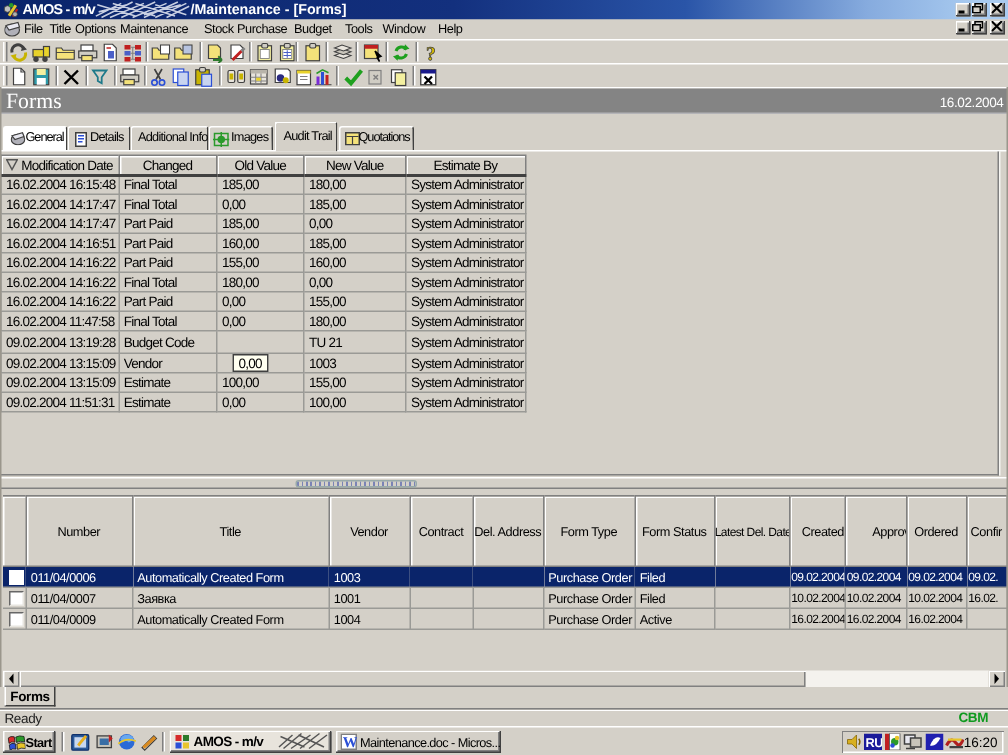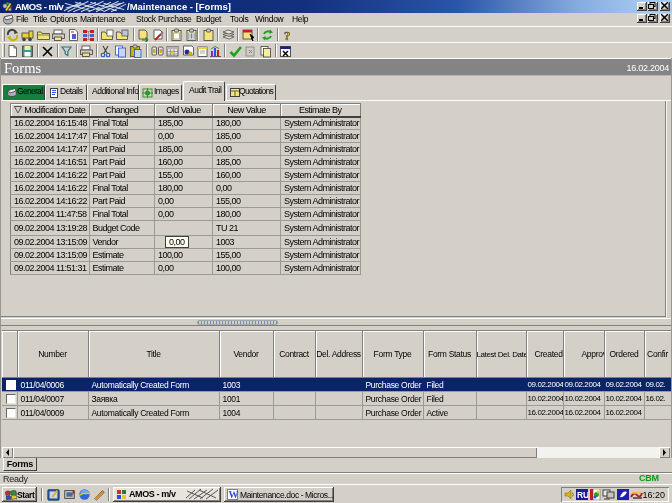--- a/index.html
+++ b/index.html
@@ -262,21 +262,21 @@
       </svg></div>
 </div>
 
 <div class="abs" style="left:0;top:58px;width:672px;height:1px;background:#fff;"></div>
 <div class="abs" id="formsband" style="left:0;top:59px;width:672px;height:17px;background:#848484;border-bottom:1px solid #b4b4b8;">
   <span style="position:absolute;left:4px;top:1px;color:#fff;font-family:'Liberation Serif',serif;font-size:14.5px;letter-spacing:0;">Forms</span>
   <span style="position:absolute;right:3px;top:4px;color:#fff;font-size:9px;">16.02.2004</span>
 </div>
 
 <div class="abs" id="tabstrip" style="left:0;top:76px;width:672px;height:24px;background:#d4d0c8;font-size:8.5px;letter-spacing:-0.5px;white-space:nowrap;">
-  <div class="abs" style="left:2px;top:8px;width:43px;height:16px;background:#15803d;border-top:1px solid #fff;border-left:1px solid #fff;border-right:1px solid #404040;border-top-right-radius:2px;border-top-left-radius:2px;">
+  <div class="abs" style="left:2px;top:8px;width:43px;height:16px;background:#ffffff;border-top:1px solid #fff;border-left:1px solid #fff;border-right:1px solid #404040;border-top-right-radius:2px;border-top-left-radius:2px;">
     <svg class="abs" style="left:4px;top:3px" width="10" height="9" viewBox="0 0 10 9">
         <ellipse cx="5" cy="5" rx="4.5" ry="3.5" fill="#b0b0b8" stroke="#404040" stroke-width="0.8"></ellipse>
         <path d="M1 2.5 L8 0.5 L9 3 L3 5 Z" fill="#e8e8f0" stroke="#404040" stroke-width="0.8"></path>
       </svg>
     <span class="abs" style="left:14px;top:1px;letter-spacing:-0.7px;">General</span>
   </div>
   <div class="abs" style="left:45px;top:8px;width:42px;height:16px;background:#d4d0c8;border-top:1px solid #fff;border-left:1px solid #fff;border-right:1px solid #404040;border-top-right-radius:2px;border-top-left-radius:2px;">
     <svg class="abs" style="left:4px;top:3px" width="8" height="10" viewBox="0 0 8 10">
         <rect x="0.5" y="0.5" width="7" height="9" fill="#fff" stroke="#404040"></rect>
         <path d="M2 2.5 H6 M2 4.5 H6 M2 6.5 H5" stroke="#2b4fd6" stroke-width="1"></path>
@@ -304,21 +304,21 @@
       </svg>
     <span class="abs" style="left:12px;top:1px;letter-spacing:-0.7px;">Quotations</span>
   </div>
 </div>
 
 <div class="abs" style="left:0;top:100px;width:672px;height:1px;background:#fff;"></div>
 <div class="abs" style="left:665px;top:101px;width:1px;height:216px;background:#808080;"></div>
 <div class="abs" style="left:666px;top:101px;width:1px;height:216px;background:#f6f5f2;"></div>
 <div class="abs" style="left:0;top:316px;width:666px;height:1px;background:#808080;"></div>
 
-<div class="abs" id="audittable" style="left:10px;top:103px;">
+<div class="abs" id="audittable" style="left:0;top:103px;">
 <table style="border-collapse:collapse;table-layout:fixed;width:350px;font-size:9px;letter-spacing:-0.5px;border:1px solid #808080;">
 <colgroup>
         <col style="width:78.5px">
         <col style="width:65.5px">
         <col style="width:58px">
         <col style="width:68px">
         <col style="width:79.5px">
       </colgroup>
 <tbody>
         <tr style="height:13px;">

